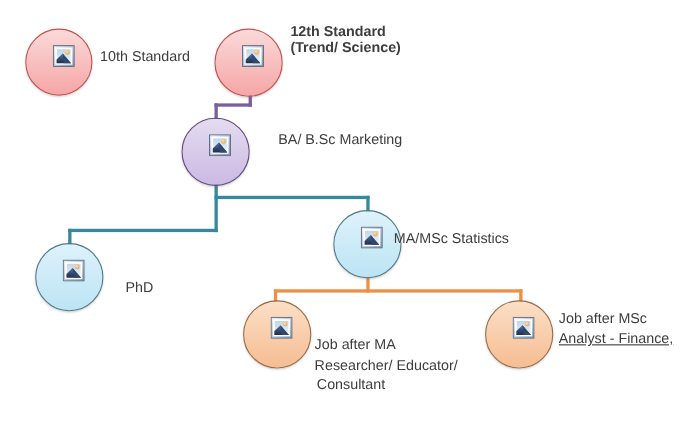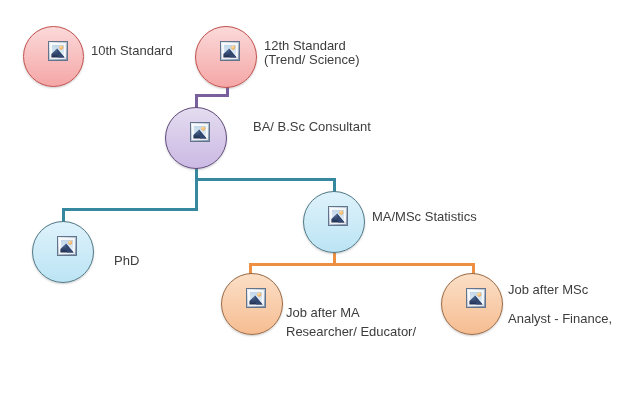--- a/index.html
+++ b/index.html
@@ -24,22 +24,22 @@
     transform:translate(-50%,-50%) translate(4px,-6px);
     width:20px;height:20px;display:block;
   }
   .theme-pink{background:linear-gradient(to bottom,var(--pink-top,#fbdada),var(--pink-bottom,#f5a6a6));border:1.5px solid var(--pink-border,#c0504d);}
   .theme-purple{background:linear-gradient(to bottom,var(--purple-top,#e4dcf0),var(--purple-bottom,#cbb9e3));border:1.5px solid var(--purple-border,#604a7b);}
   .theme-blue{background:linear-gradient(to bottom,var(--blue-top,#def2fb),var(--blue-bottom,#bce4f4));border:1px solid var(--blue-border,#4f7886);}
   .theme-orange{background:linear-gradient(to bottom,var(--orange-top,#fbdfc6),var(--orange-bottom,#f6bd92));border:1px solid var(--orange-border,#9a6a45);}
   
   .label{position:absolute;z-index:3;font-size:13px;line-height:14px;white-space:nowrap;}
   .label.loose .line{line-height:18.5px;}
-  .label .line.title{margin-bottom:16px;}
-  .label .line.desc{line-height:12px;}
+  .label .line.title{margin-bottom:5px;}
+  .label .line.desc{line-height:12px;text-decoration:underline;}
   .label .line.indent{padding-left:2px;}
 </style>
 </head>
 <body>
 
 <svg width="0" height="0" style="position:absolute" aria-hidden="true">
   <defs>
     <linearGradient id="gFrame" x1="0" y1="0" x2="1" y2="1">
       <stop offset="0" stop-color="#f0f3f7"></stop>
         <stop offset="1" stop-color="#8195ad"></stop>
@@ -157,40 +157,41 @@
         <path d="M9 7.6 L16.6 16.6 L10 16.6 Z" fill="#32476e"></path>
         <circle cx="13.2" cy="6.6" r="2.1" fill="url(#gSun)"></circle>
       </svg>
     </span>
   </div>
 
   <div class="label" style="left:91px;top:44px;">
     <div class="line">10th Standard</div>
   </div>
 
-  <div class="label" style="left:264px;top:39px;">
+  <div class="label" style="left:264px;top:22px;font-weight:bold;">
     <div class="line">12th Standard</div>
     <div class="line">(Trend/ Science)</div>
   </div>
 
   <div class="label" style="left:253px;top:120px;">
-    <div class="line">BA/ B.Sc Consultant</div>
+    <div class="line">BA/ B.Sc Marketing</div>
   </div>
 
   <div class="label" style="left:102px;top:254px;padding-left:12px;">
     <div class="line">PhD</div>
   </div>
 
-  <div class="label" style="left:372px;top:210px;">
+  <div class="label" style="left:358px;top:210px;">
     <div class="line">MA/MSc Statistics</div>
   </div>
 
   <div class="label loose" style="left:286px;top:304px;">
     <div class="line">Job after MA</div>
     <div class="line">Researcher/ Educator/</div>
+    <div class="line indent">Consultant</div>
   </div>
 
   <div class="label" style="left:508px;top:283px;">
     <div class="line title">Job after MSc</div>
     <div class="line desc">Analyst - Finance,</div>
   </div>
 
 </div>
 
 </body></html>

